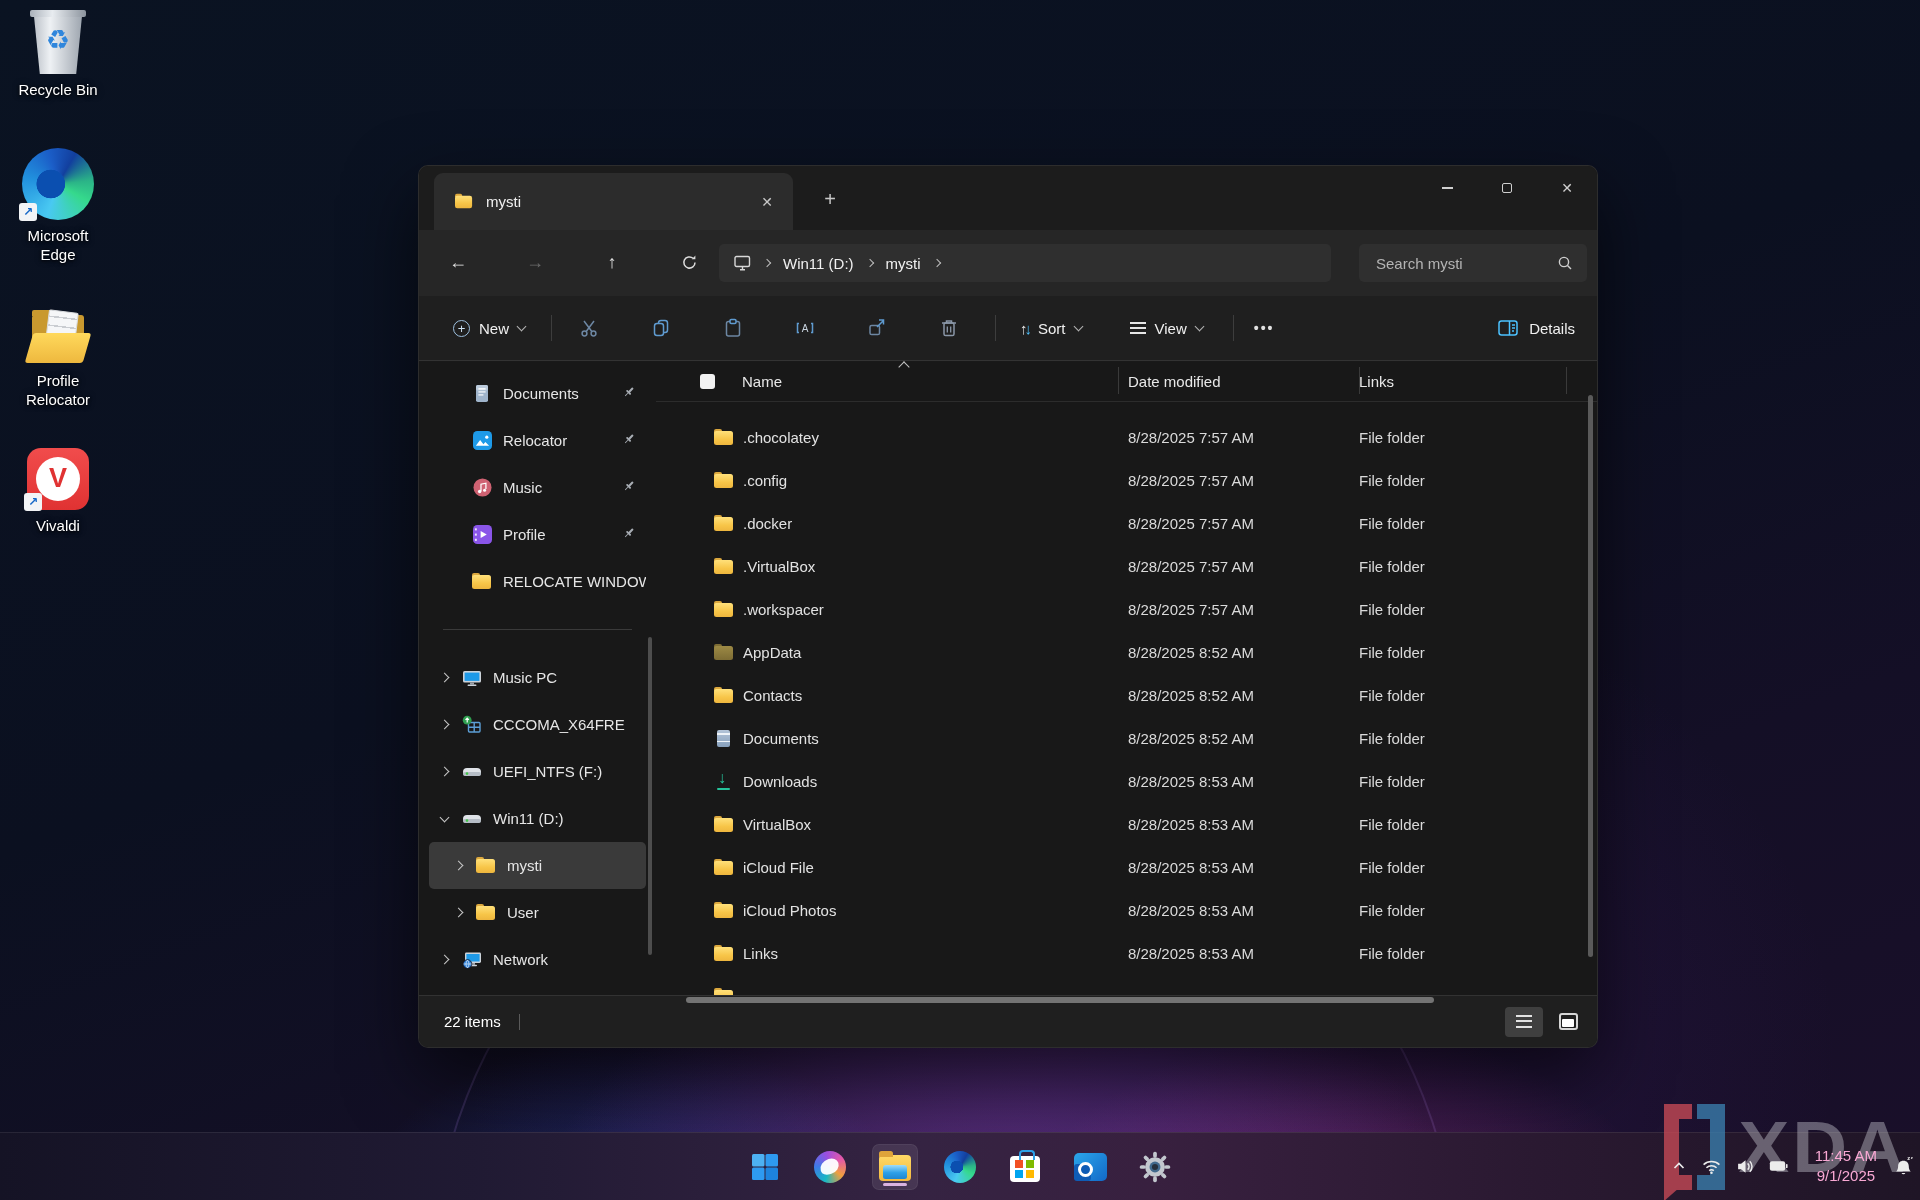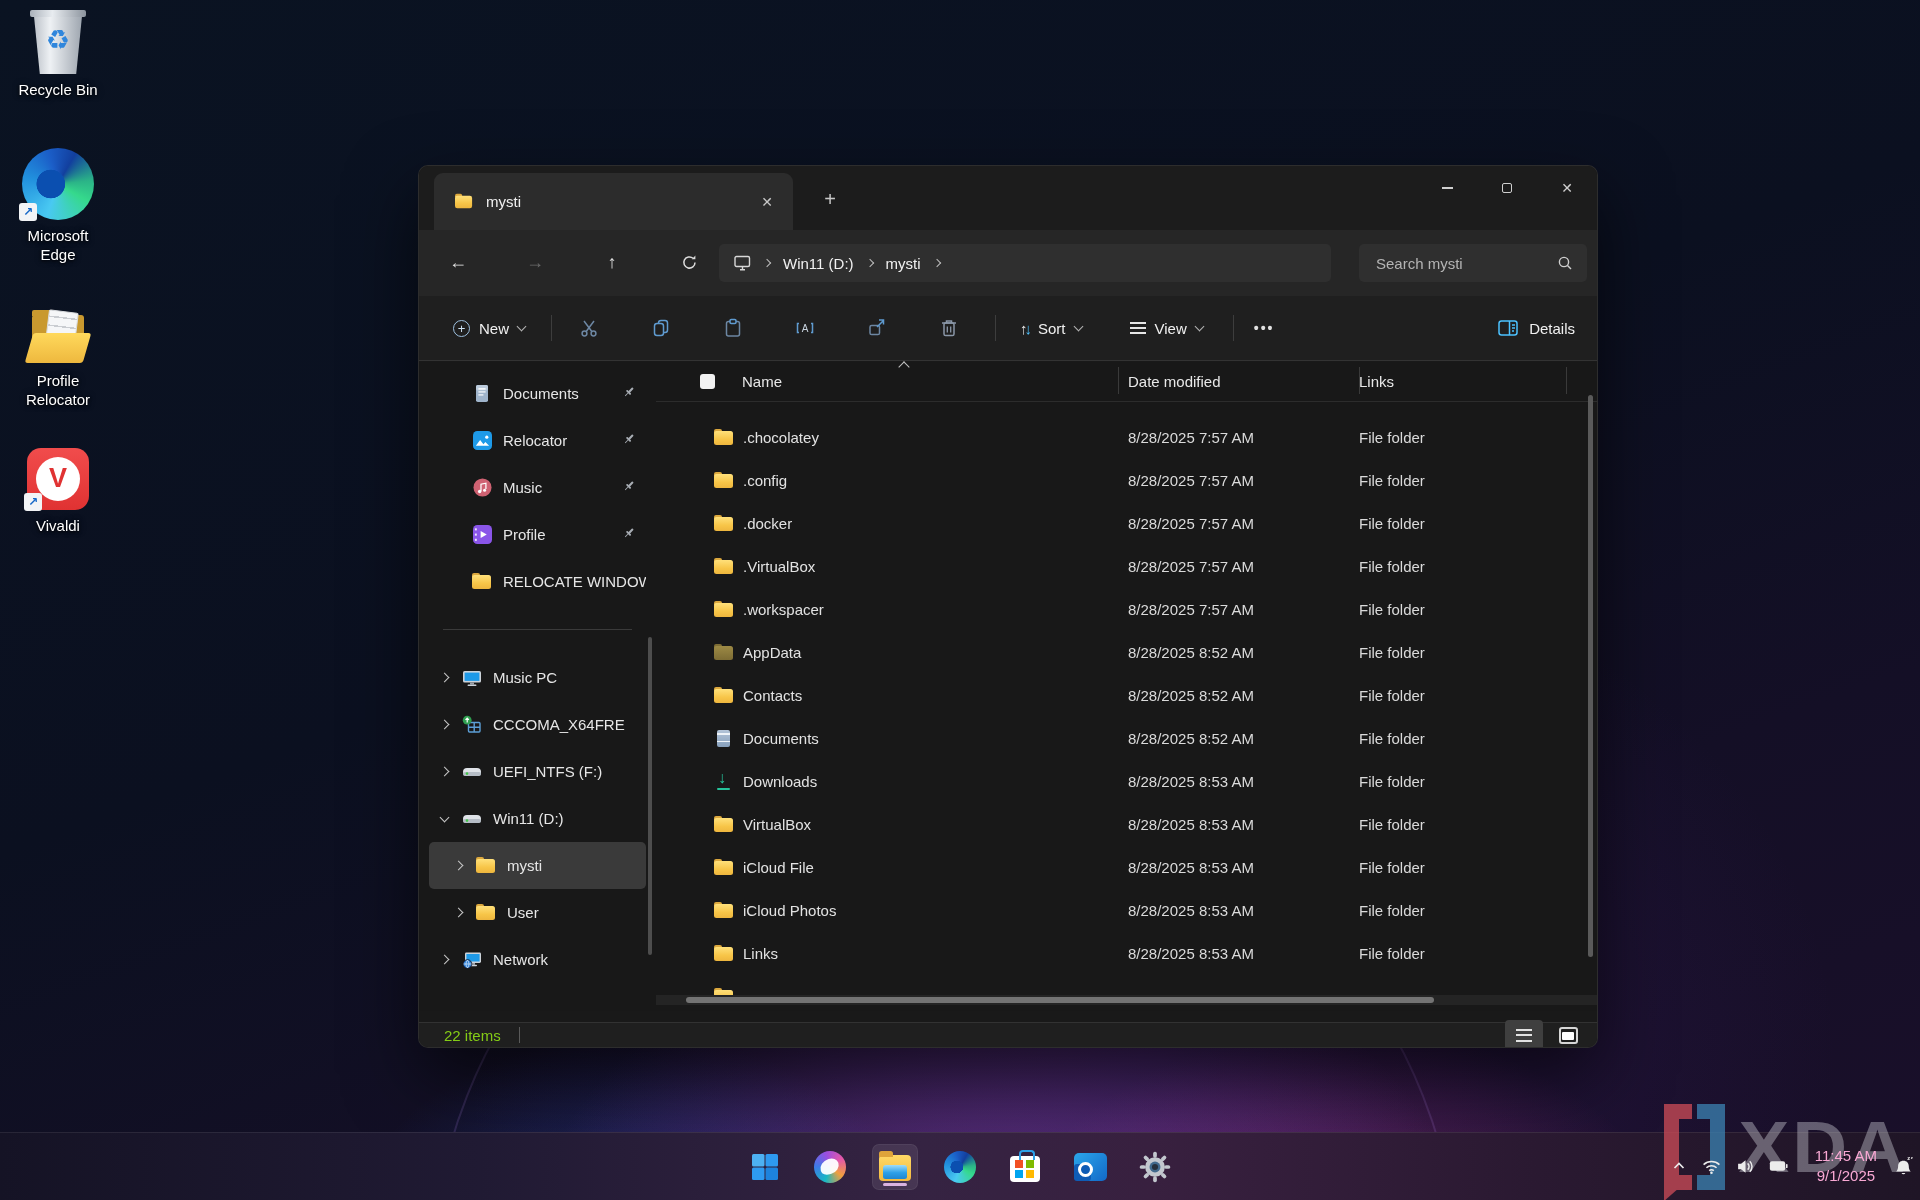--- a/index.html
+++ b/index.html
@@ -113,21 +113,21 @@
 .sort-caret{position:absolute;left:244px;top:1px;width:8px;height:8px;border-left:1.4px solid #c4c4c4;border-top:1.4px solid #c4c4c4;transform:rotate(45deg)}
 .list-rows{position:absolute;left:0;right:0;top:40px;bottom:0;overflow:hidden;padding-top:14px}
 .row{display:grid;grid-template-columns:472px 231px auto;align-items:center;height:43px;color:#e2e2e2}
 .cell-name{display:flex;align-items:center;gap:9px;padding-left:58px;white-space:nowrap;overflow:hidden}
 .cell-date,.cell-type{color:#dadada}
 .vscroll{position:absolute;right:4px;top:33px;width:5px;height:562px;background:#5a5a5a;border-radius:3px}
 .htrack{position:absolute;left:0;right:0;bottom:6px;height:10px;background:#242424}
 .hthumb{position:absolute;left:30px;width:748px;bottom:8px;height:6px;background:#737373;border-radius:3px;z-index:3}
 
 
-.statusbar{position:absolute;left:0;right:0;bottom:0;height:25px;background:#1f1f1f;border-top:1px solid #323232;display:flex;align-items:center;padding:0 10px 0 25px;color:#84cc16}
+.statusbar{position:absolute;left:0;right:0;bottom:0;height:52px;background:#1f1f1f;border-top:1px solid #323232;display:flex;align-items:center;padding:0 10px 0 25px;color:#ffffff}
 .st-sep{width:1px;height:16px;background:#5a5a5a;margin-left:18px}
 .vtoggles{margin-left:auto;display:flex;align-items:center;gap:6px}
 .vt{width:38px;height:30px;border-radius:4px;display:grid;place-items:center}
 .vt.active{background:#3f3f3f}
 .vt-lines{width:16px;height:13px;background:linear-gradient(180deg,#e2e2e2 0 2px,transparent 2px 5.5px,#e2e2e2 5.5px 7.5px,transparent 7.5px 11px,#e2e2e2 11px 13px)}
 .vt-thumb{width:19px;height:17px;border:2px solid #d6d6d6;border-radius:3px;position:relative}
 .vt-thumb::after{content:"";position:absolute;left:1.5px;right:1.5px;top:3.5px;bottom:1.5px;background:#fff;border-radius:1px}
 
 
 .taskbar{position:absolute;left:0;right:0;bottom:0;height:68px;z-index:10;border-top:1px solid rgba(255,255,255,.08);background:linear-gradient(90deg,#151325 0%,#201a33 25%,#352342 48%,#38203f 60%,#2a1931 80%,#1f1526 100%)}

